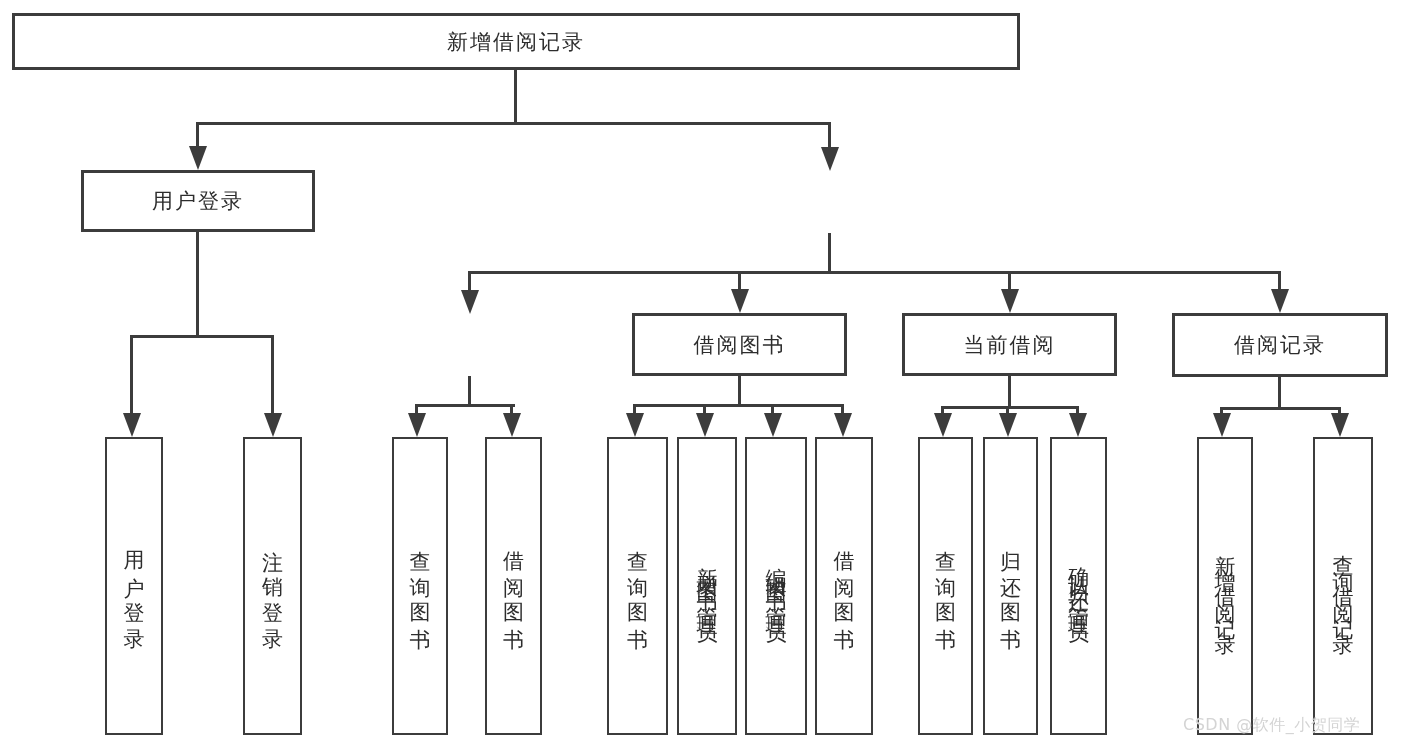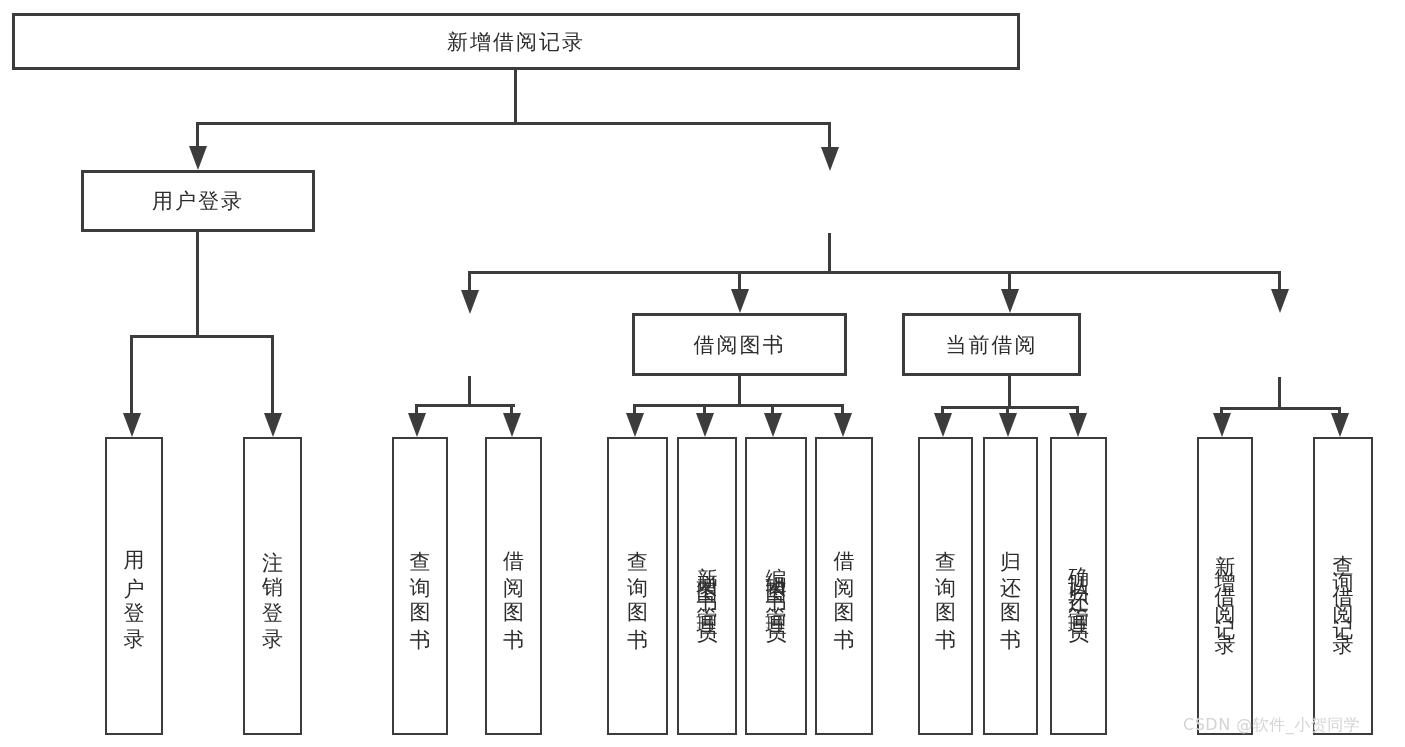--- a/index.html
+++ b/index.html
@@ -72,21 +72,22 @@
   <div class="vline" style="left:468px;top:271px;height:20px;"></div>
   <div class="vline" style="left:738px;top:271px;height:20px;"></div>
   <div class="vline" style="left:1008px;top:271px;height:20px;"></div>
   <div class="vline" style="left:1278px;top:271px;height:20px;"></div>
   <div class="arrow" style="left:461px;top:290px;"></div>
   <div class="arrow" style="left:731px;top:289px;"></div>
   <div class="arrow" style="left:1001px;top:289px;"></div>
   <div class="arrow" style="left:1271px;top:289px;"></div>
 
   <div class="box" style="left:632px;top:313px;width:215px;height:63px;">借阅图书</div>
-  <div class="box" style="left:902px;top:313px;width:179px;height:63px;">当前借阅</div>
+  <div class="box" style="left:902px;top:313px;width:215px;height:63px;">当前借阅</div>
+  <div class="box" style="left:1172px;top:313px;width:216px;height:64px;">借阅记录</div>
 
   <div class="vline" style="left:468px;top:376px;height:30px;"></div>
   <div class="hline" style="left:415px;top:404px;width:100px;"></div>
   <div class="vline" style="left:415px;top:404px;height:11px;"></div>
   <div class="vline" style="left:510px;top:404px;height:11px;"></div>
   <div class="arrow" style="left:408px;top:413px;"></div>
   <div class="arrow" style="left:503px;top:413px;"></div>
 
   <div class="vline" style="left:738px;top:376px;height:30px;"></div>
   <div class="hline" style="left:633px;top:404px;width:211px;"></div>

